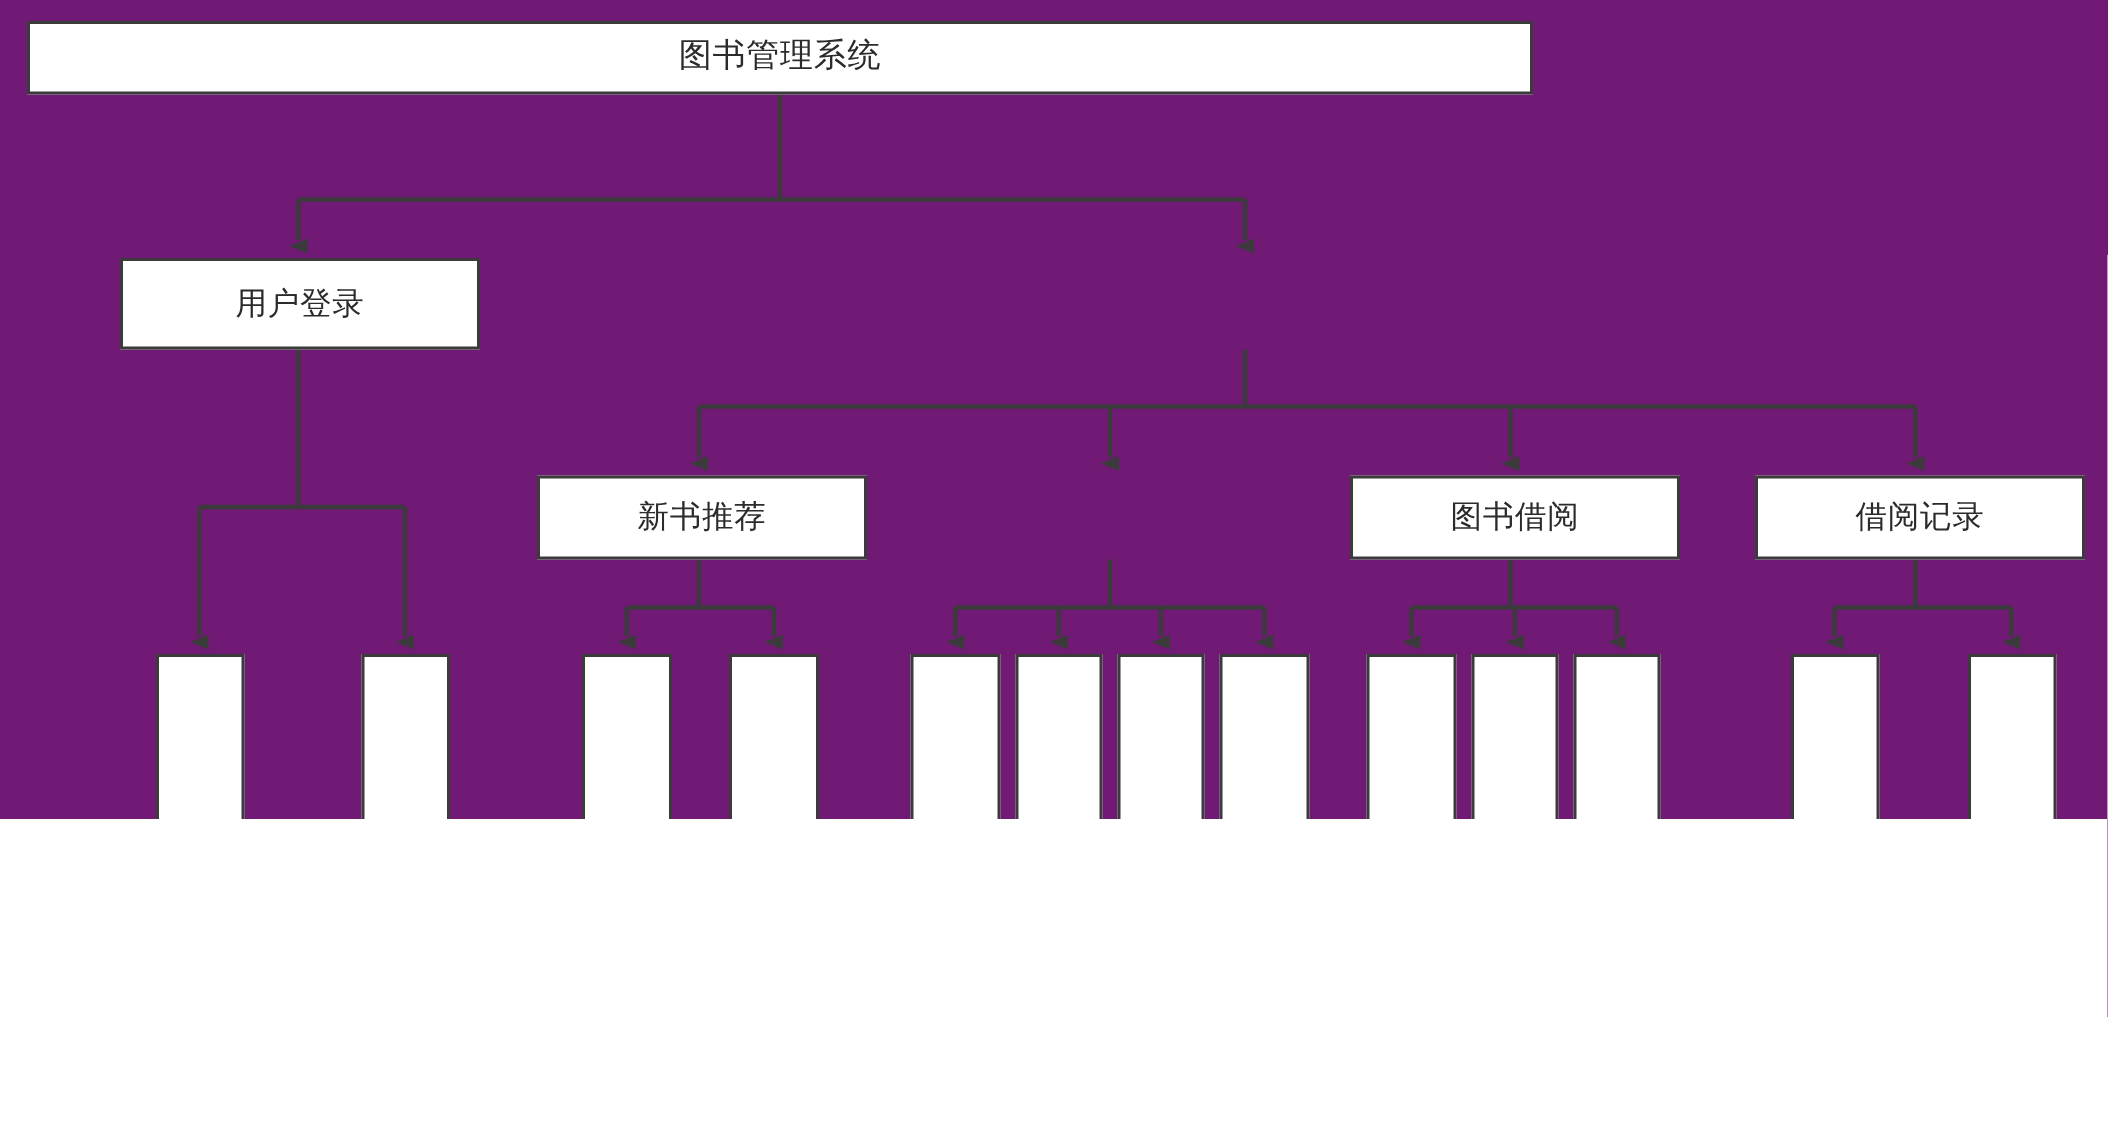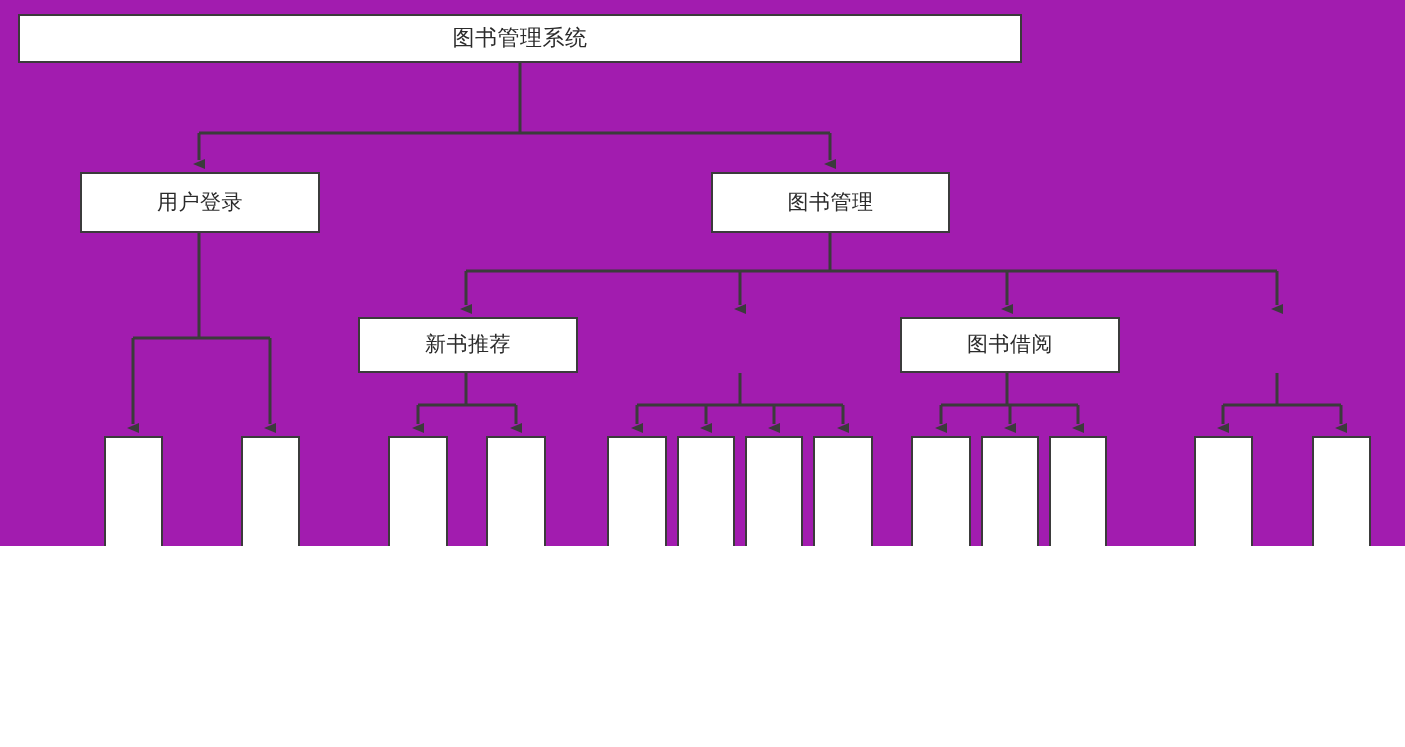--- a/index.html
+++ b/index.html
@@ -8,21 +8,21 @@
     padding: 0;
     background: #ffffff;
   }
   body {
     font-family: "DejaVu Sans", "Liberation Sans", sans-serif;
   }
   #canvas {
     position: relative;
     width: 1405px;
     height: 546px;
-    background: #a21caf;
+    background: #701a75;
     overflow: hidden;
   }
   svg.connectors {
     position: absolute;
     left: 0;
     top: 0;
     width: 1405px;
     height: 747px;
     pointer-events: none;
   }
@@ -126,27 +126,27 @@
     <path d="M1277,373 L1277,405" stroke="#3b3b3b" stroke-width="3" fill="none"></path>
     <path d="M1223,405 L1341,405" stroke="#3b3b3b" stroke-width="3" fill="none"></path>
     <path d="M1223,405 L1223,424" stroke="#3b3b3b" stroke-width="3" fill="none" marker-end="url(#arrow)"></path>
     <path d="M1341,405 L1341,424" stroke="#3b3b3b" stroke-width="3" fill="none" marker-end="url(#arrow)"></path>
   </svg>
 
   <div class="node node-h node-root" style="left:18px; top:14px; width:1004px; height:49px;">图书管理系统</div>
 
   <div class="node node-h" style="left:80px; top:172px; width:240px; height:61px;">用户登录</div>
 
-  <div class="node node-h" style="left:711px; top:172px; width:239px; height:61px;">图书管理</div>
 
   <div class="node node-h" style="left:358px; top:317px; width:220px; height:56px;text-align:center;">新书推荐</div>
 
 
   <div class="node node-h" style="left:900px; top:317px; width:220px; height:56px;">图书借阅</div>
 
+  <div class="node node-h" style="left:1170px; top:317px; width:220px; height:56px;">借阅记录</div>
 
   <div class="node node-leaf" style="left:104px; top:436px; width:59px; height:297px;">
     <span>用户登录</span>
   </div>
 
   <div class="node node-leaf" style="left:241px; top:436px; width:59px; height:297px;">
     <span>注销登录</span>
   </div>
 
   <div class="node node-leaf" style="left:388px; top:436px; width:60px; height:297px;">

